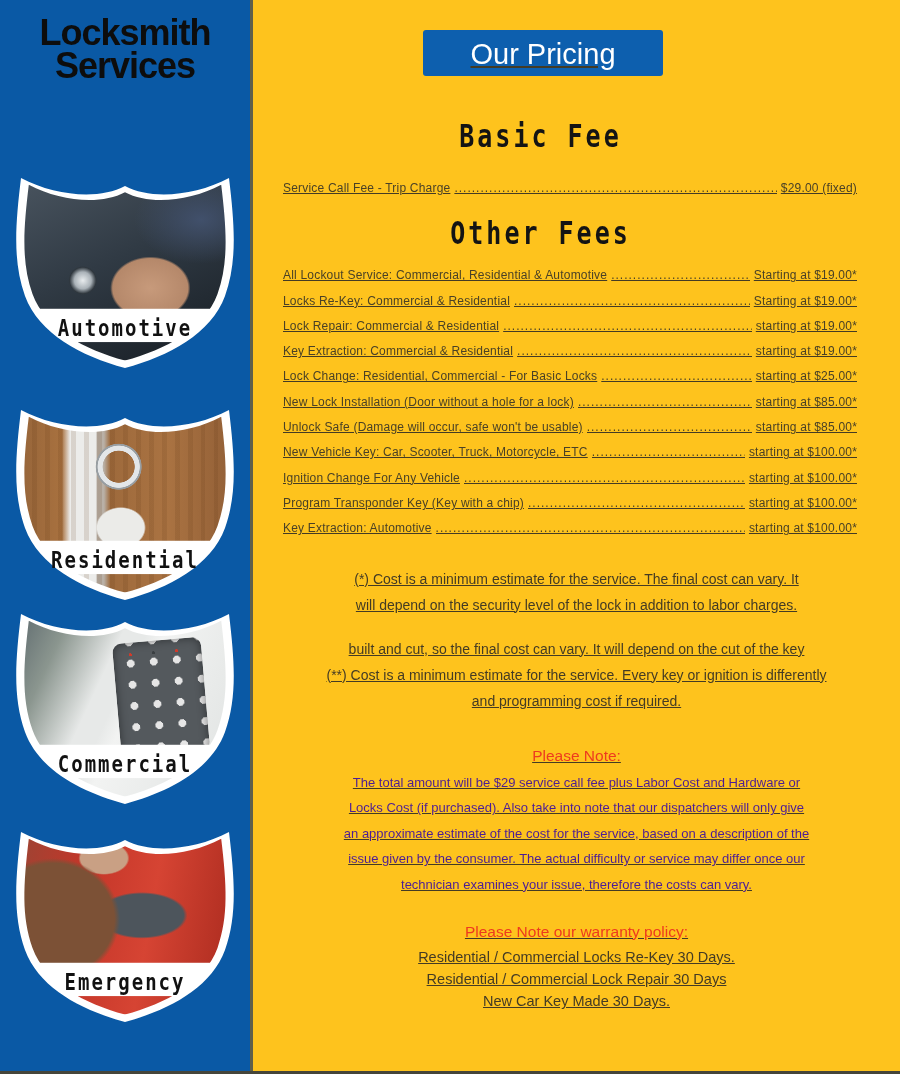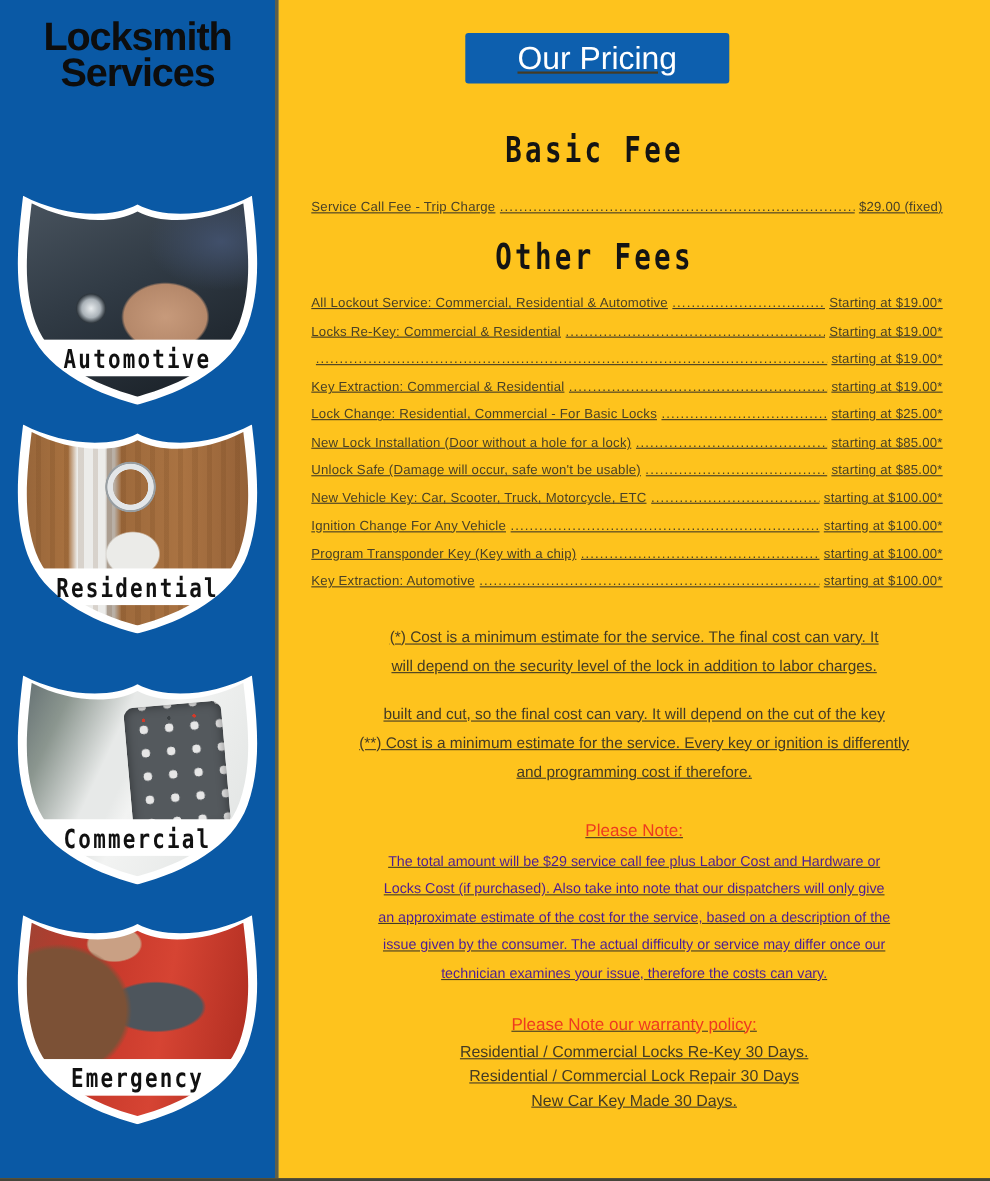--- a/index.html
+++ b/index.html
@@ -93,21 +93,21 @@
     </div>
 
     <div class="shield" style="top:166px">
       <div class="shield-outer"></div>
       <div class="shield-photo photo-automotive">
         <div class="shield-band"></div>
       </div>
       <div class="shield-label"><span>Automotive</span></div>
     </div>
 
-    <div class="shield" style="top:374px">
+    <div class="shield" style="top:398px">
       <div class="shield-outer"></div>
       <div class="shield-photo photo-residential">
         <div class="shield-band"></div>
       </div>
       <div class="shield-label"><span>Residential</span></div>
     </div>
 
     <div class="shield" style="top:602px">
       <div class="shield-outer"></div>
       <div class="shield-photo photo-commercial">
@@ -150,20 +150,21 @@
           <span class="fee-price">Starting at $19.00*</span>
         </div>
 
         <div class="fee-row">
           <span class="fee-label">Locks Re-Key: Commercial &amp; Residential</span>
           <span class="fee-dots"></span>
           <span class="fee-price">Starting at $19.00*</span>
         </div>
 
         <div class="fee-row">
+          <span class="fee-label">Lock Repair: Commercial &amp; Residential</span>
           <span class="fee-dots"></span>
           <span class="fee-price">starting at $19.00*</span>
         </div>
 
         <div class="fee-row">
           <span class="fee-label">Key Extraction: Commercial &amp; Residential</span>
           <span class="fee-dots"></span>
           <span class="fee-price">starting at $19.00*</span>
         </div>
 
@@ -212,21 +213,21 @@
     </div>
 
     <div class="note-block star-note">
       <div>(*) Cost is a minimum estimate for the service. The final cost can vary. It</div>
       <div>will depend on the security level of the lock in addition to labor charges.</div>
     </div>
 
     <div class="note-block dstar-note">
       <div>built and cut, so the final cost can vary. It will depend on the cut of the key</div>
       <div>(**) Cost is a minimum estimate for the service. Every key or ignition is differently</div>
-      <div>and programming cost if therefore.</div>
+      <div>and programming cost if required.</div>
     </div>
 
     <div class="red-heading">Please Note:</div>
 
     <div class="please-para">
 
         <div>The total amount will be $29 service call fee plus Labor Cost and Hardware or</div>
 
         <div>Locks Cost (if purchased). Also take into note that our dispatchers will only give</div>
 

